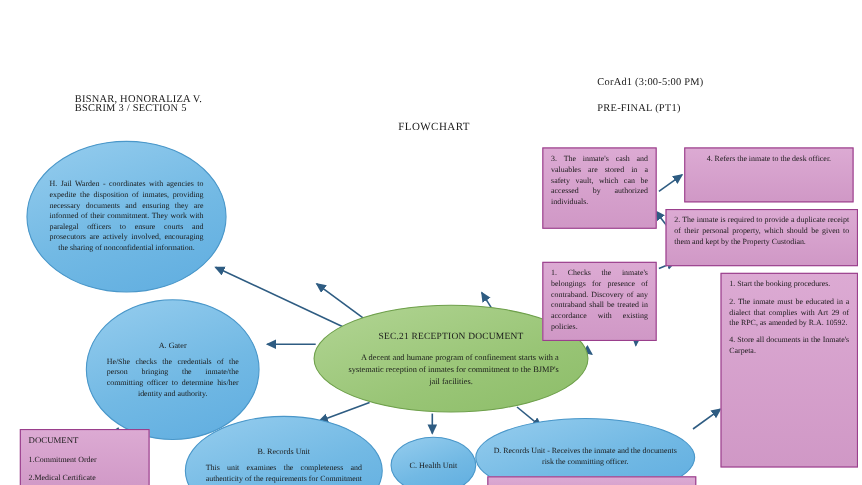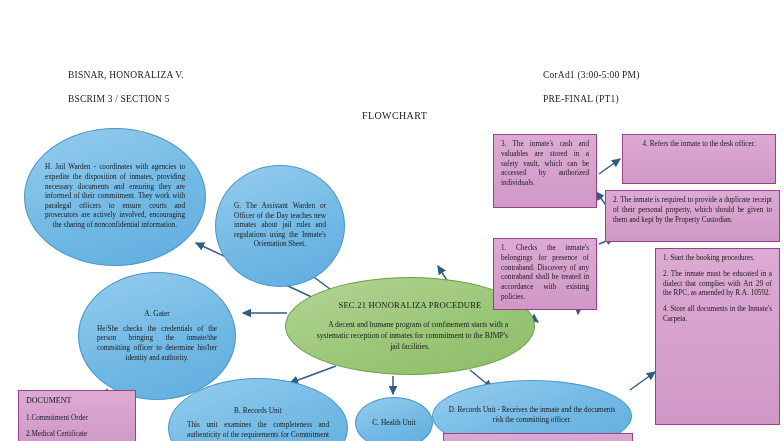--- a/index.html
+++ b/index.html
@@ -24,21 +24,21 @@
   }
 
   
   .hdr {
     position: absolute;
     font-size: 9.5px;
     letter-spacing: .2px;
     white-space: nowrap;
     color: #1b1b1b;
   }
-  #hdr-name   { left: 68px;  top: 70px; }
+  #hdr-name   { left: 68px;  top: 86px; }
   #hdr-course { left: 68px;  top: 94px; }
   #hdr-sched  { left: 543px; top: 70px; }
   #hdr-term   { left: 543px; top: 94px; }
   #flow-title {
     position: absolute;
     left: 362px; top: 110px;
     font-size: 10px;
     letter-spacing: .4px;
     white-space: nowrap;
   }
@@ -182,32 +182,29 @@
       <path d="M630,390 L655,372"></path>
 
       <path d="M95,438 L95,430"></path>
     </g>
   </svg>
 
   <div class="node ellipse" id="n-warden">
     <div class="body">H. Jail Warden - coordinates with agencies to expedite the disposition of inmates, providing necessary documents and ensuring they are informed of their commitment. They work with paralegal officers to ensure courts and prosecutors are actively involved, encouraging the sharing of nonconfidential information.</div>
   </div>
 
-  <div class="node ellipse" id="n-assistant">
-    <div class="body">G. The Assistant Warden or Officer of the Day teaches new inmates about jail rules and regulations using the Inmate's Orientation Sheet.</div>
-  </div>
 
 
   <div class="node ellipse" id="n-gater">
     <div class="title">A. Gater</div>
     <div class="body" style="margin-top:6px">He/She checks the credentials of the person bringing the inmate/the committing officer to determine his/her identity and authority.</div>
   </div>
 
   <div class="node ellipse green center" id="n-center">
-    <div class="title">SEC.21 HONORALIZA PROCEDURE</div>
+    <div class="title">SEC.21 RECEPTION DOCUMENT</div>
     <div class="body">A decent and humane program of confinement starts with a systematic reception of inmates for commitment to the BJMP's jail facilities.</div>
   </div>
 
 
   <div class="node ellipse" id="n-records-b">
     <div class="title">B. Records Unit</div>
     <div class="body" style="margin-top:6px">This unit examines the completeness and authenticity of the requirements for Commitment (Commitment</div>
   </div>
 
   <div class="node ellipse" id="n-health">

